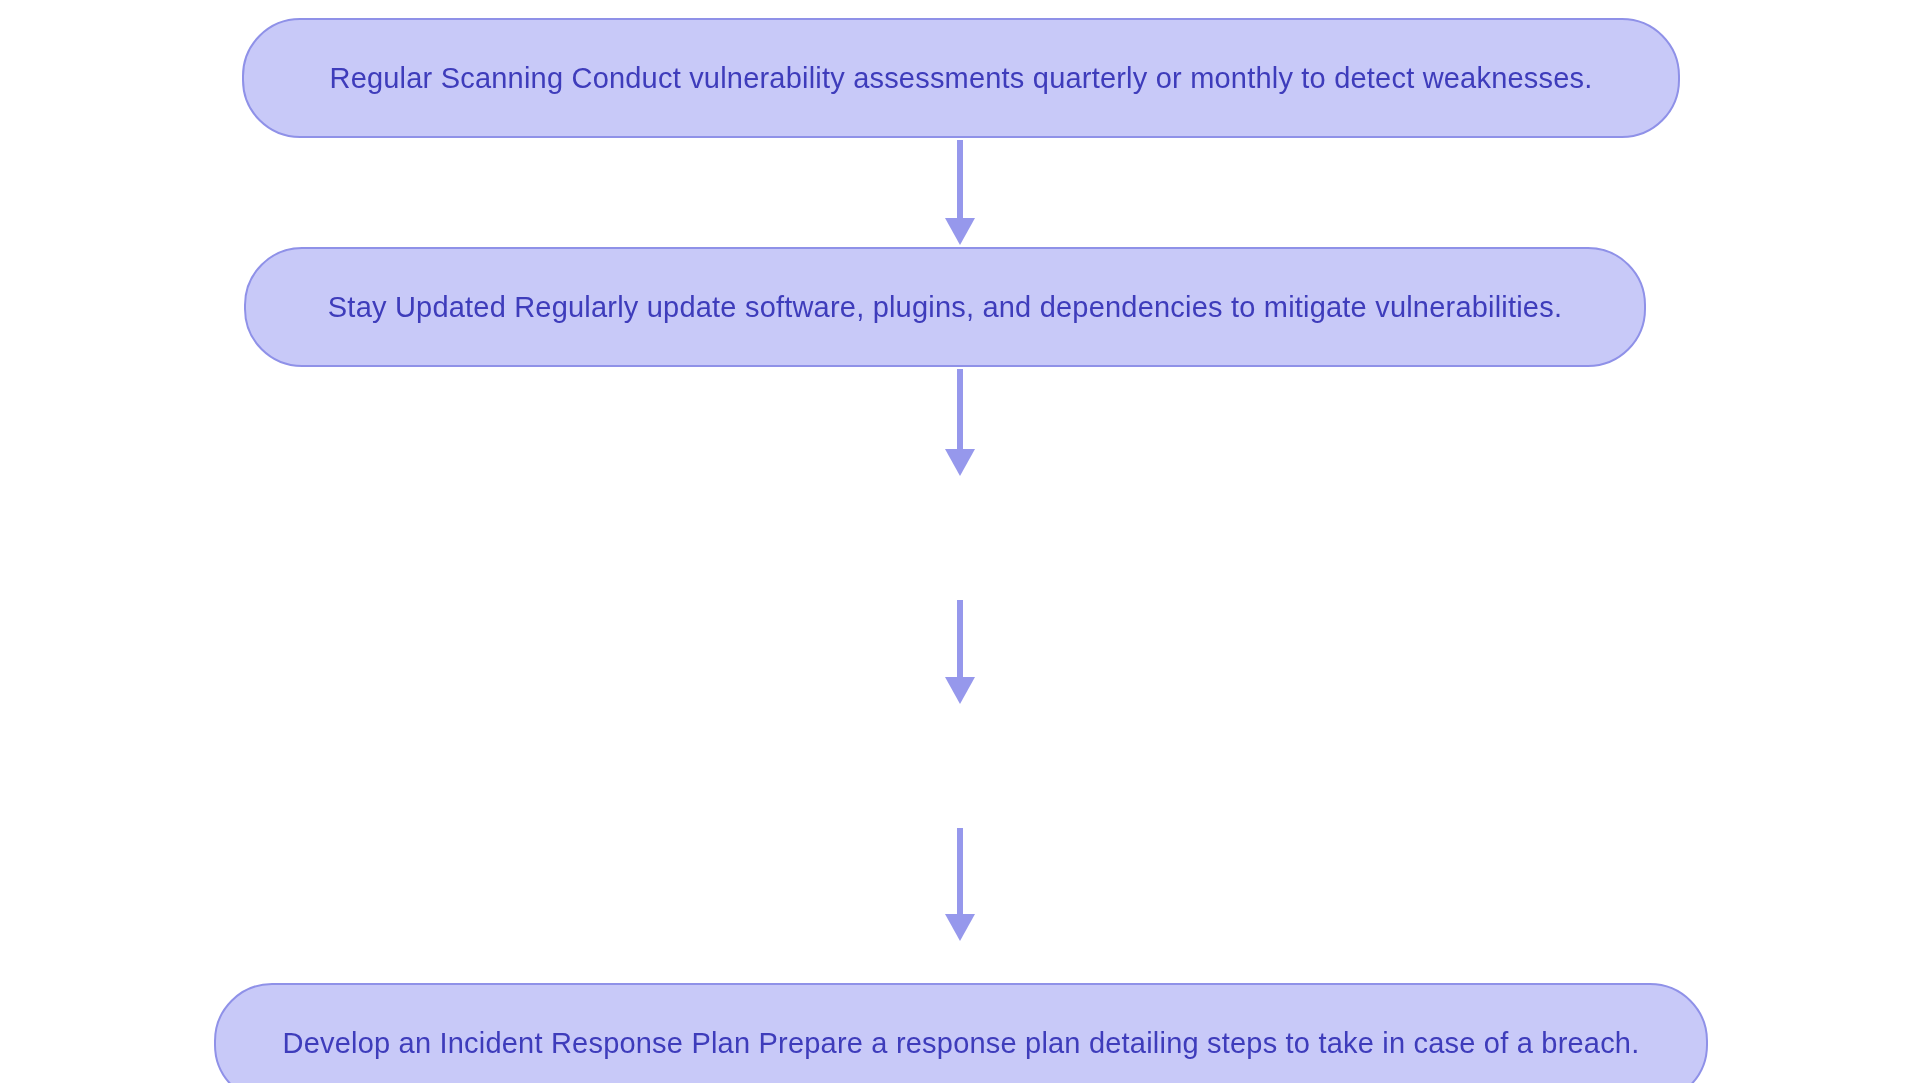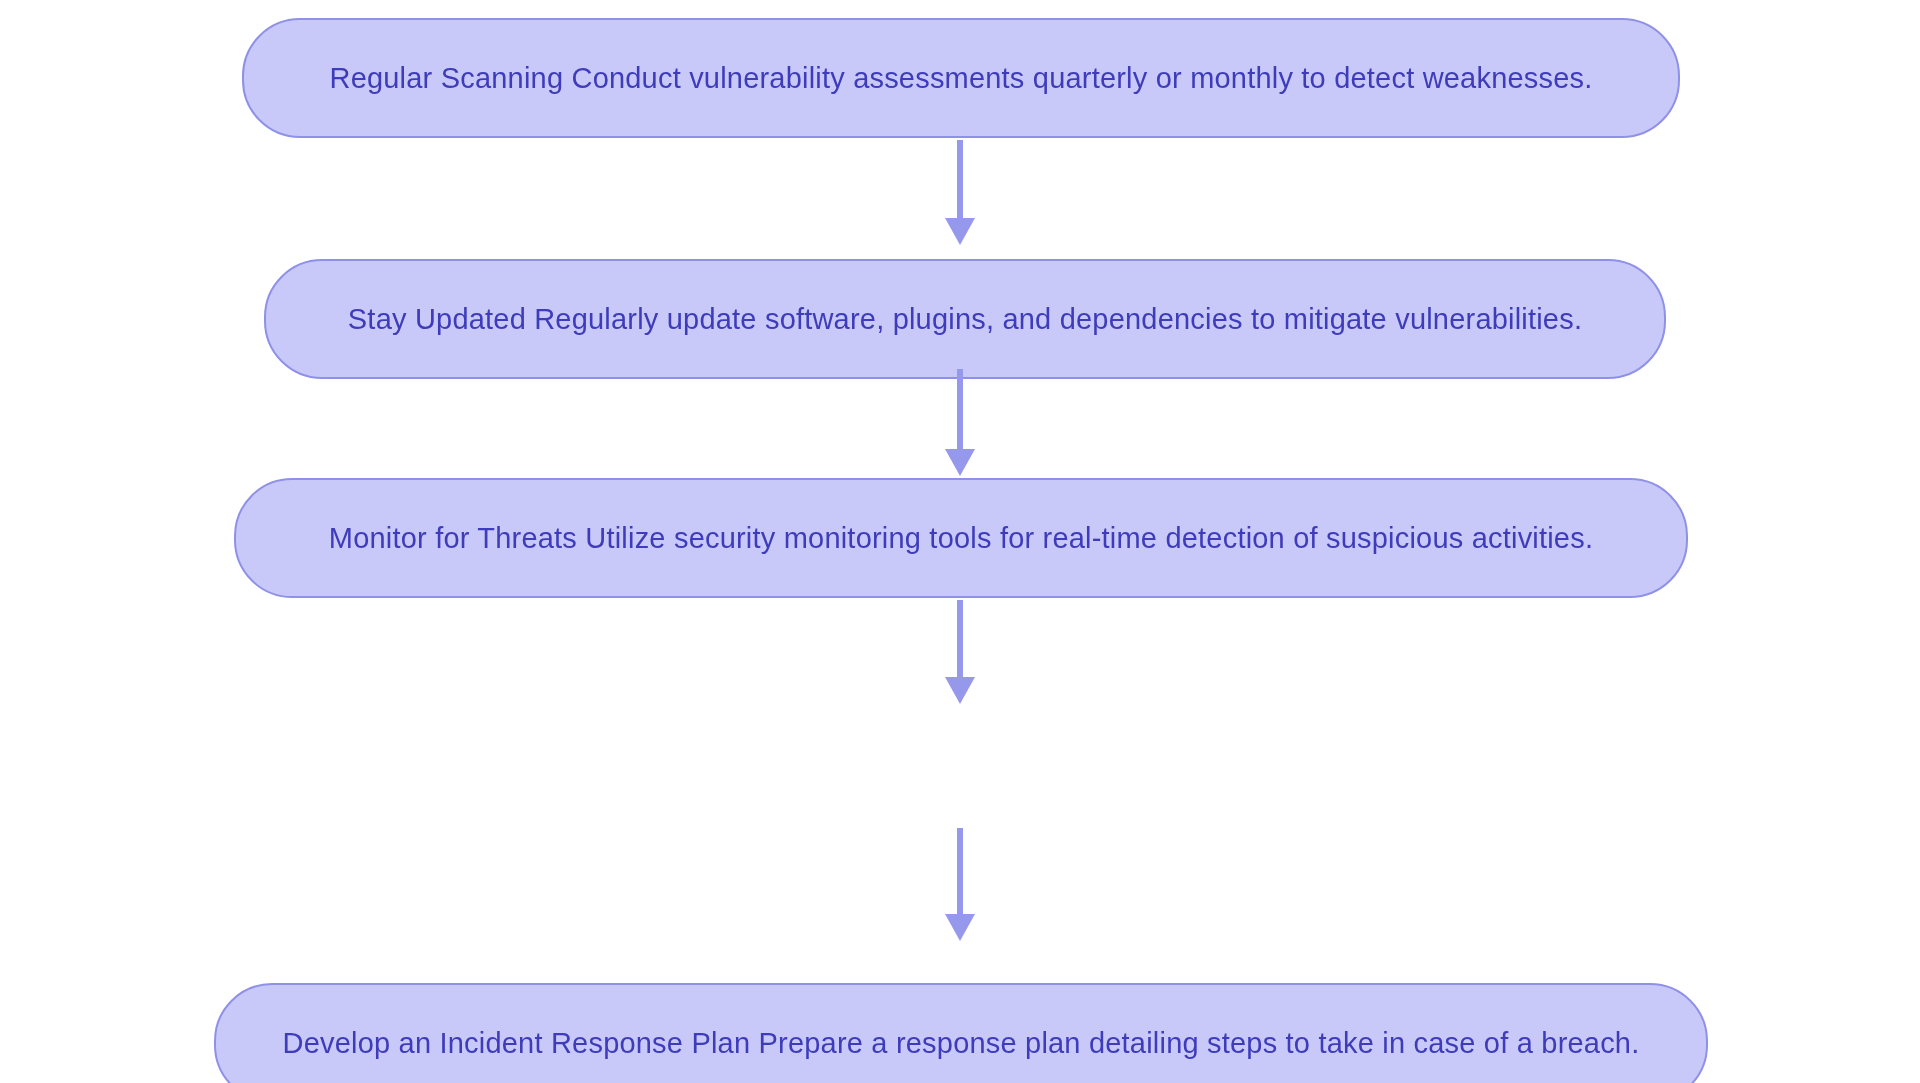--- a/index.html
+++ b/index.html
@@ -26,21 +26,21 @@
     align-items: center;
     justify-content: center;
     text-align: left;
     color: var(--node-text, #3e3cbb);
     font-size: 29px;
     font-weight: 500;
     letter-spacing: 0.2px;
     padding: 0 40px;
   }
   .node1 { left: 242px; top: 18px;  width: 1438px; }
-  .node2 { left: 264px; top: 247px; width: 1402px; margin-top: 12px; }
+  .node2 { left: 244px; top: 247px; width: 1402px; }
   .node3 { left: 234px; top: 478px; width: 1454px; }
   .node4 { left: 287px; top: 706px; width: 1348px; }
   .node5 { left: 214px; top: 943px; width: 1494px; margin-top: 40px; }
 
   .arrow {
     position: absolute;
     left: 960px;
     transform: translateX(-50%);
     display: flex;
     flex-direction: column;
@@ -79,23 +79,20 @@
 
   <div class="node node2">
     <span>Stay Updated Regularly update software, plugins, and dependencies to mitigate vulnerabilities.</span>
   </div>
 
   <div class="arrow arrow2">
     <div class="shaft"></div>
     <div class="head"></div>
   </div>
 
-  <div class="node node3">
-    <span>Monitor for Threats Utilize security monitoring tools for real-time detection of suspicious activities.</span>
-  </div>
 
   <div class="arrow arrow3">
     <div class="shaft"></div>
     <div class="head"></div>
   </div>
 
 
   <div class="arrow arrow4">
     <div class="shaft"></div>
     <div class="head"></div>

